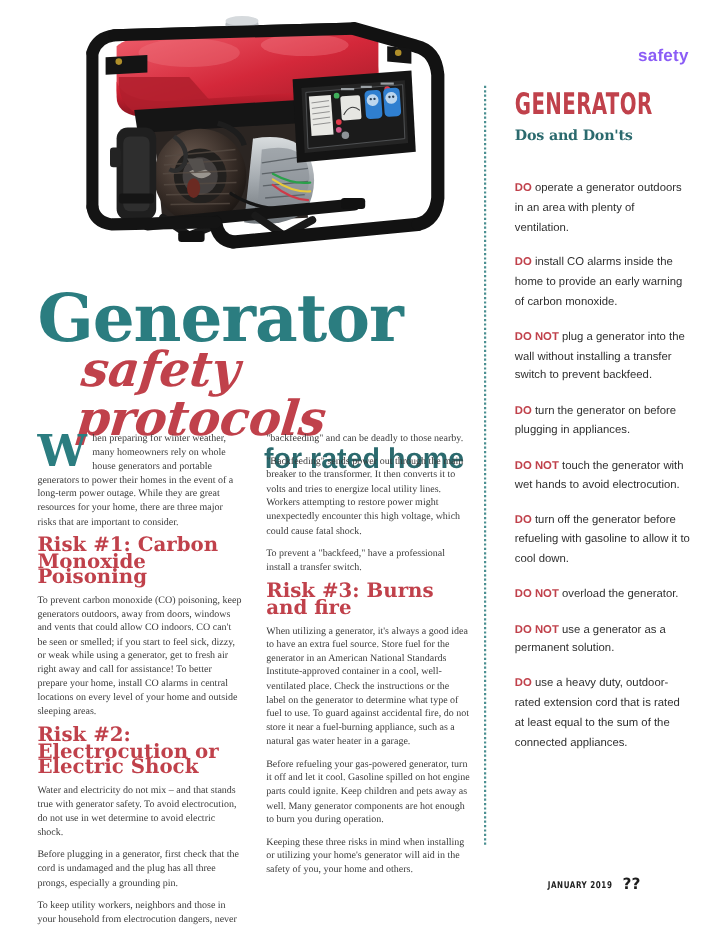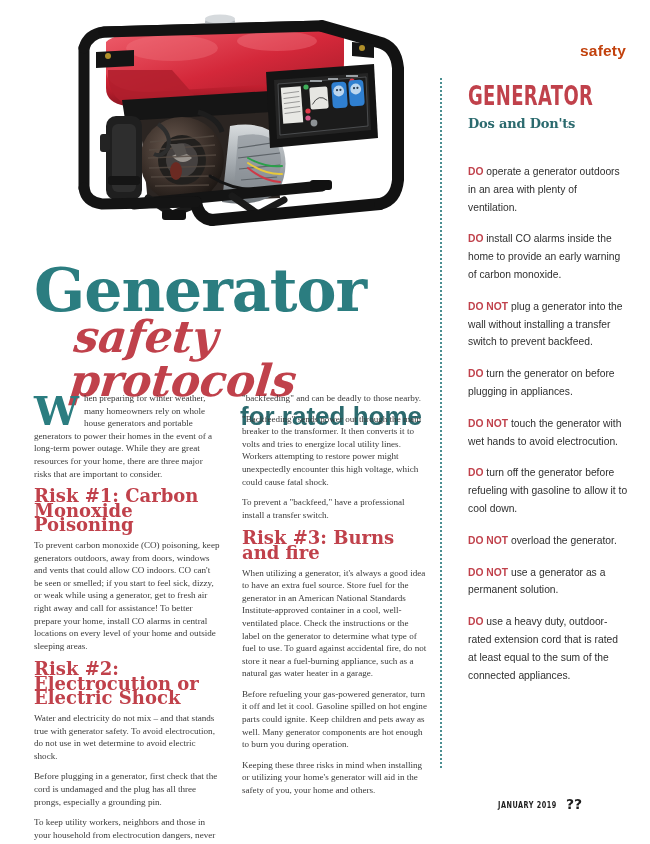--- a/index.html
+++ b/index.html
@@ -93,21 +93,21 @@
   
   .divider{
     position:absolute;left:440px;top:78px;width:0;height:690px;
     border-left:2px dotted #4a8f91;
   }
   .kicker{
     position:absolute;right:24px;top:42px;
     font-family:"Liberation Sans", sans-serif;
     font-weight:bold;
     font-size:15.5px;
-    color:#c2410c;
+    color:#8b5cf6;
     letter-spacing:0.2px;
   }
   .sidebar{
     position:absolute;left:468px;top:82px;width:160px;
   }
   .sb-title{
     font-family:"DejaVu Sans Condensed","DejaVu Sans", sans-serif;
     font-weight:bold;
     font-size:27px;
     line-height:28px;

